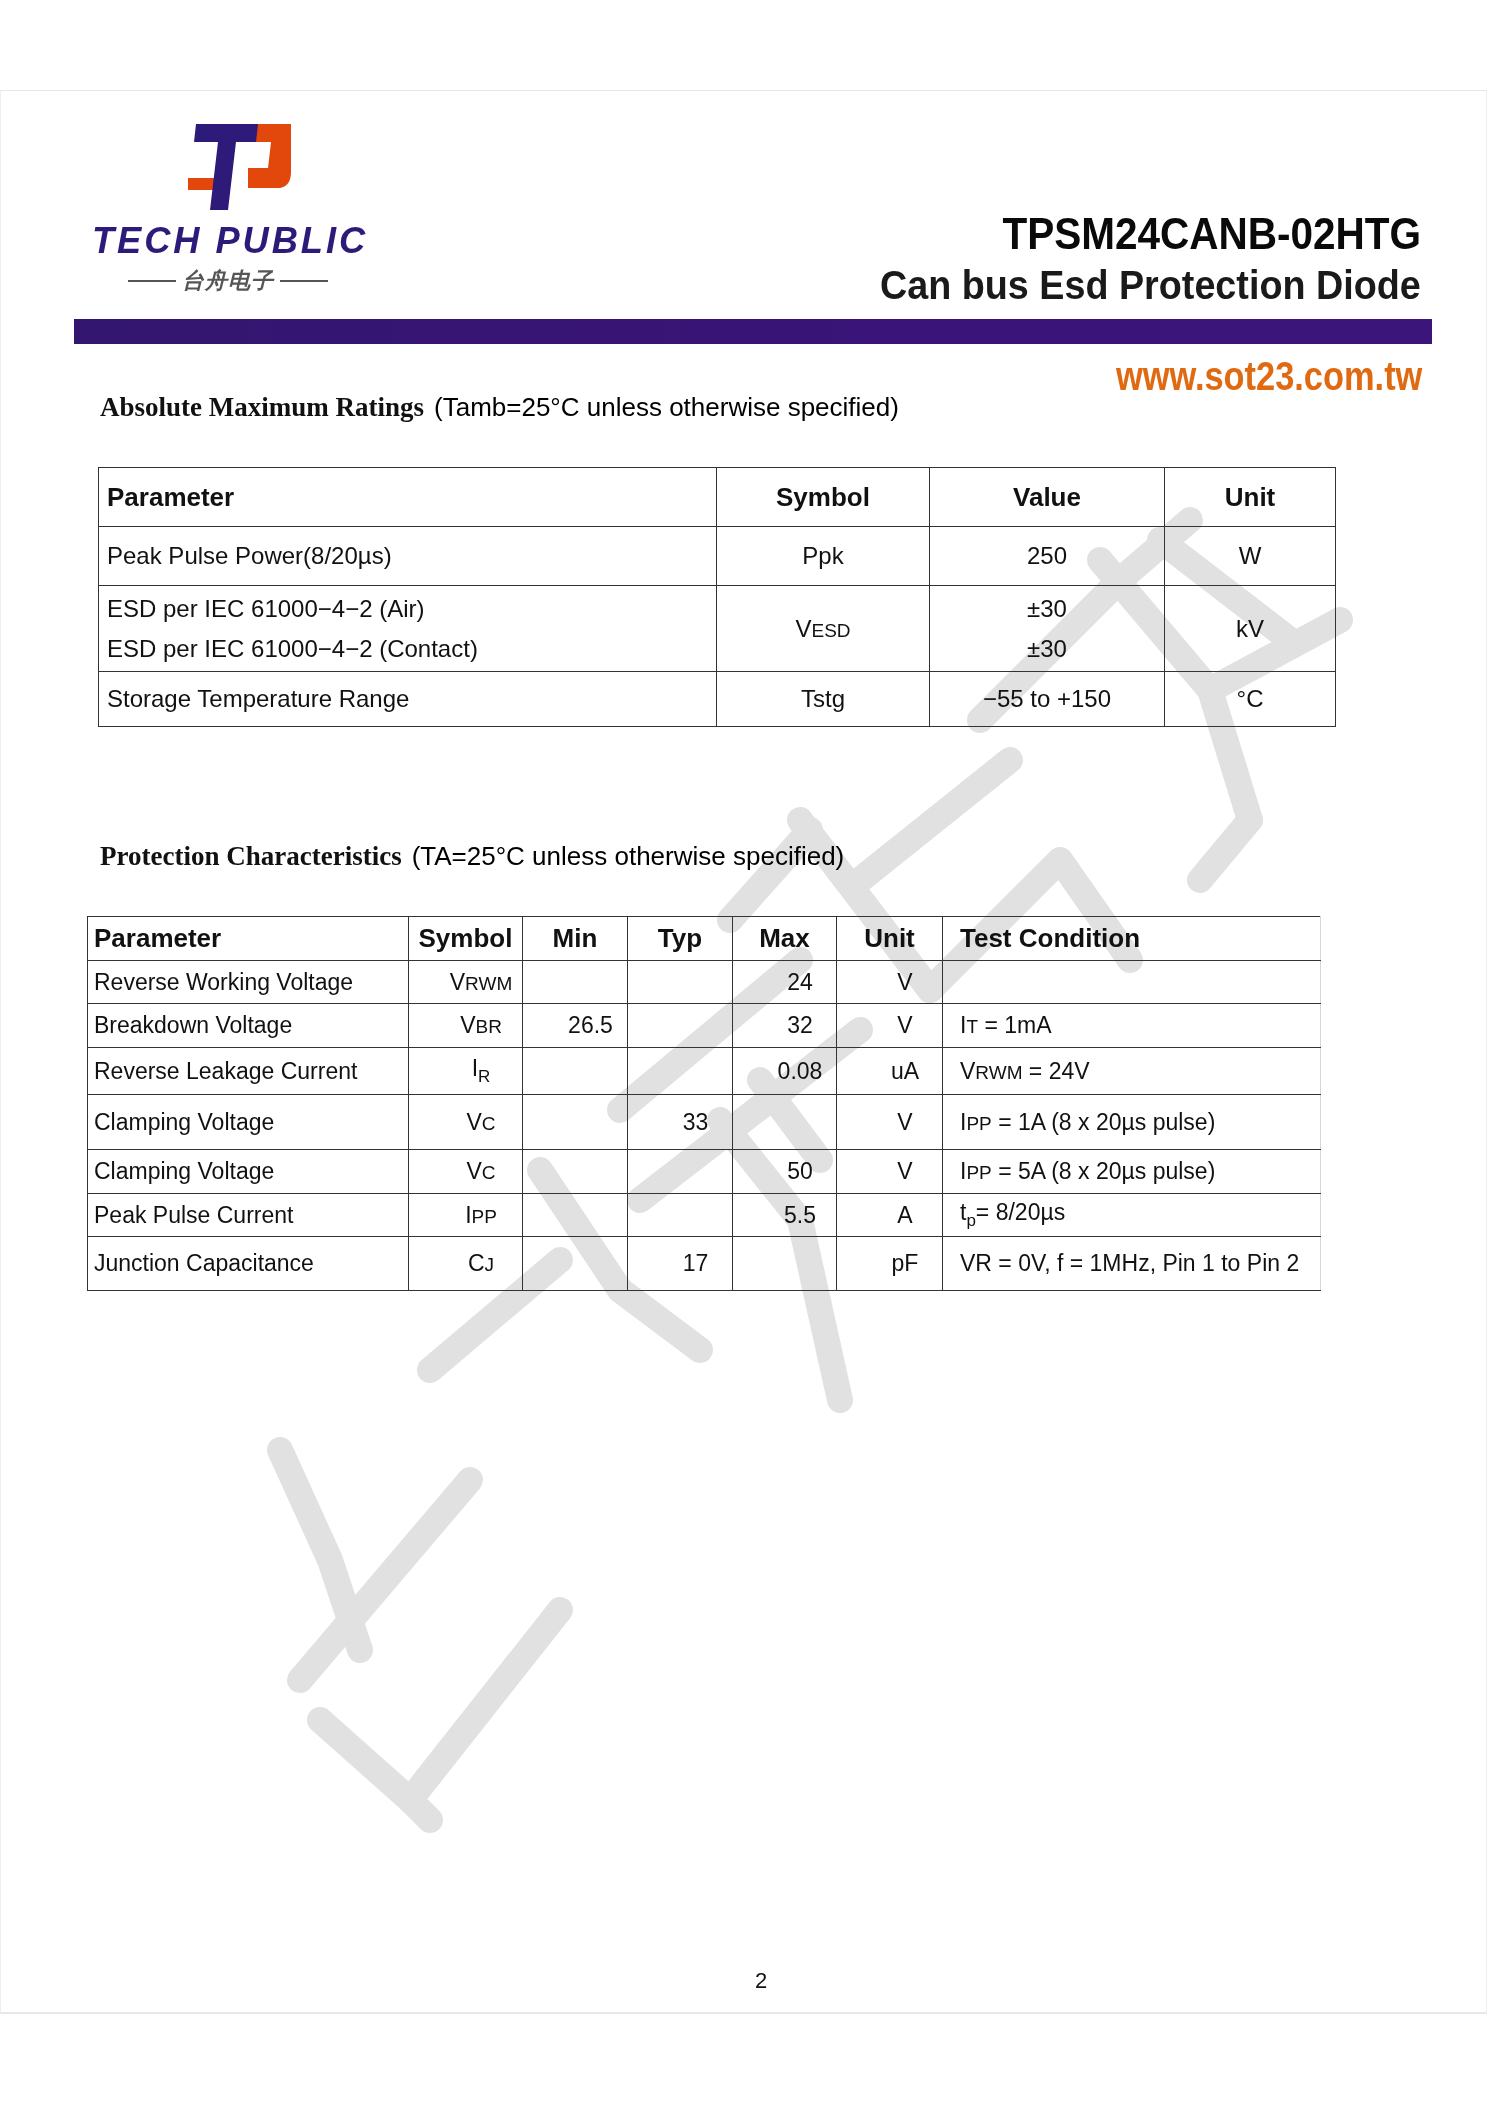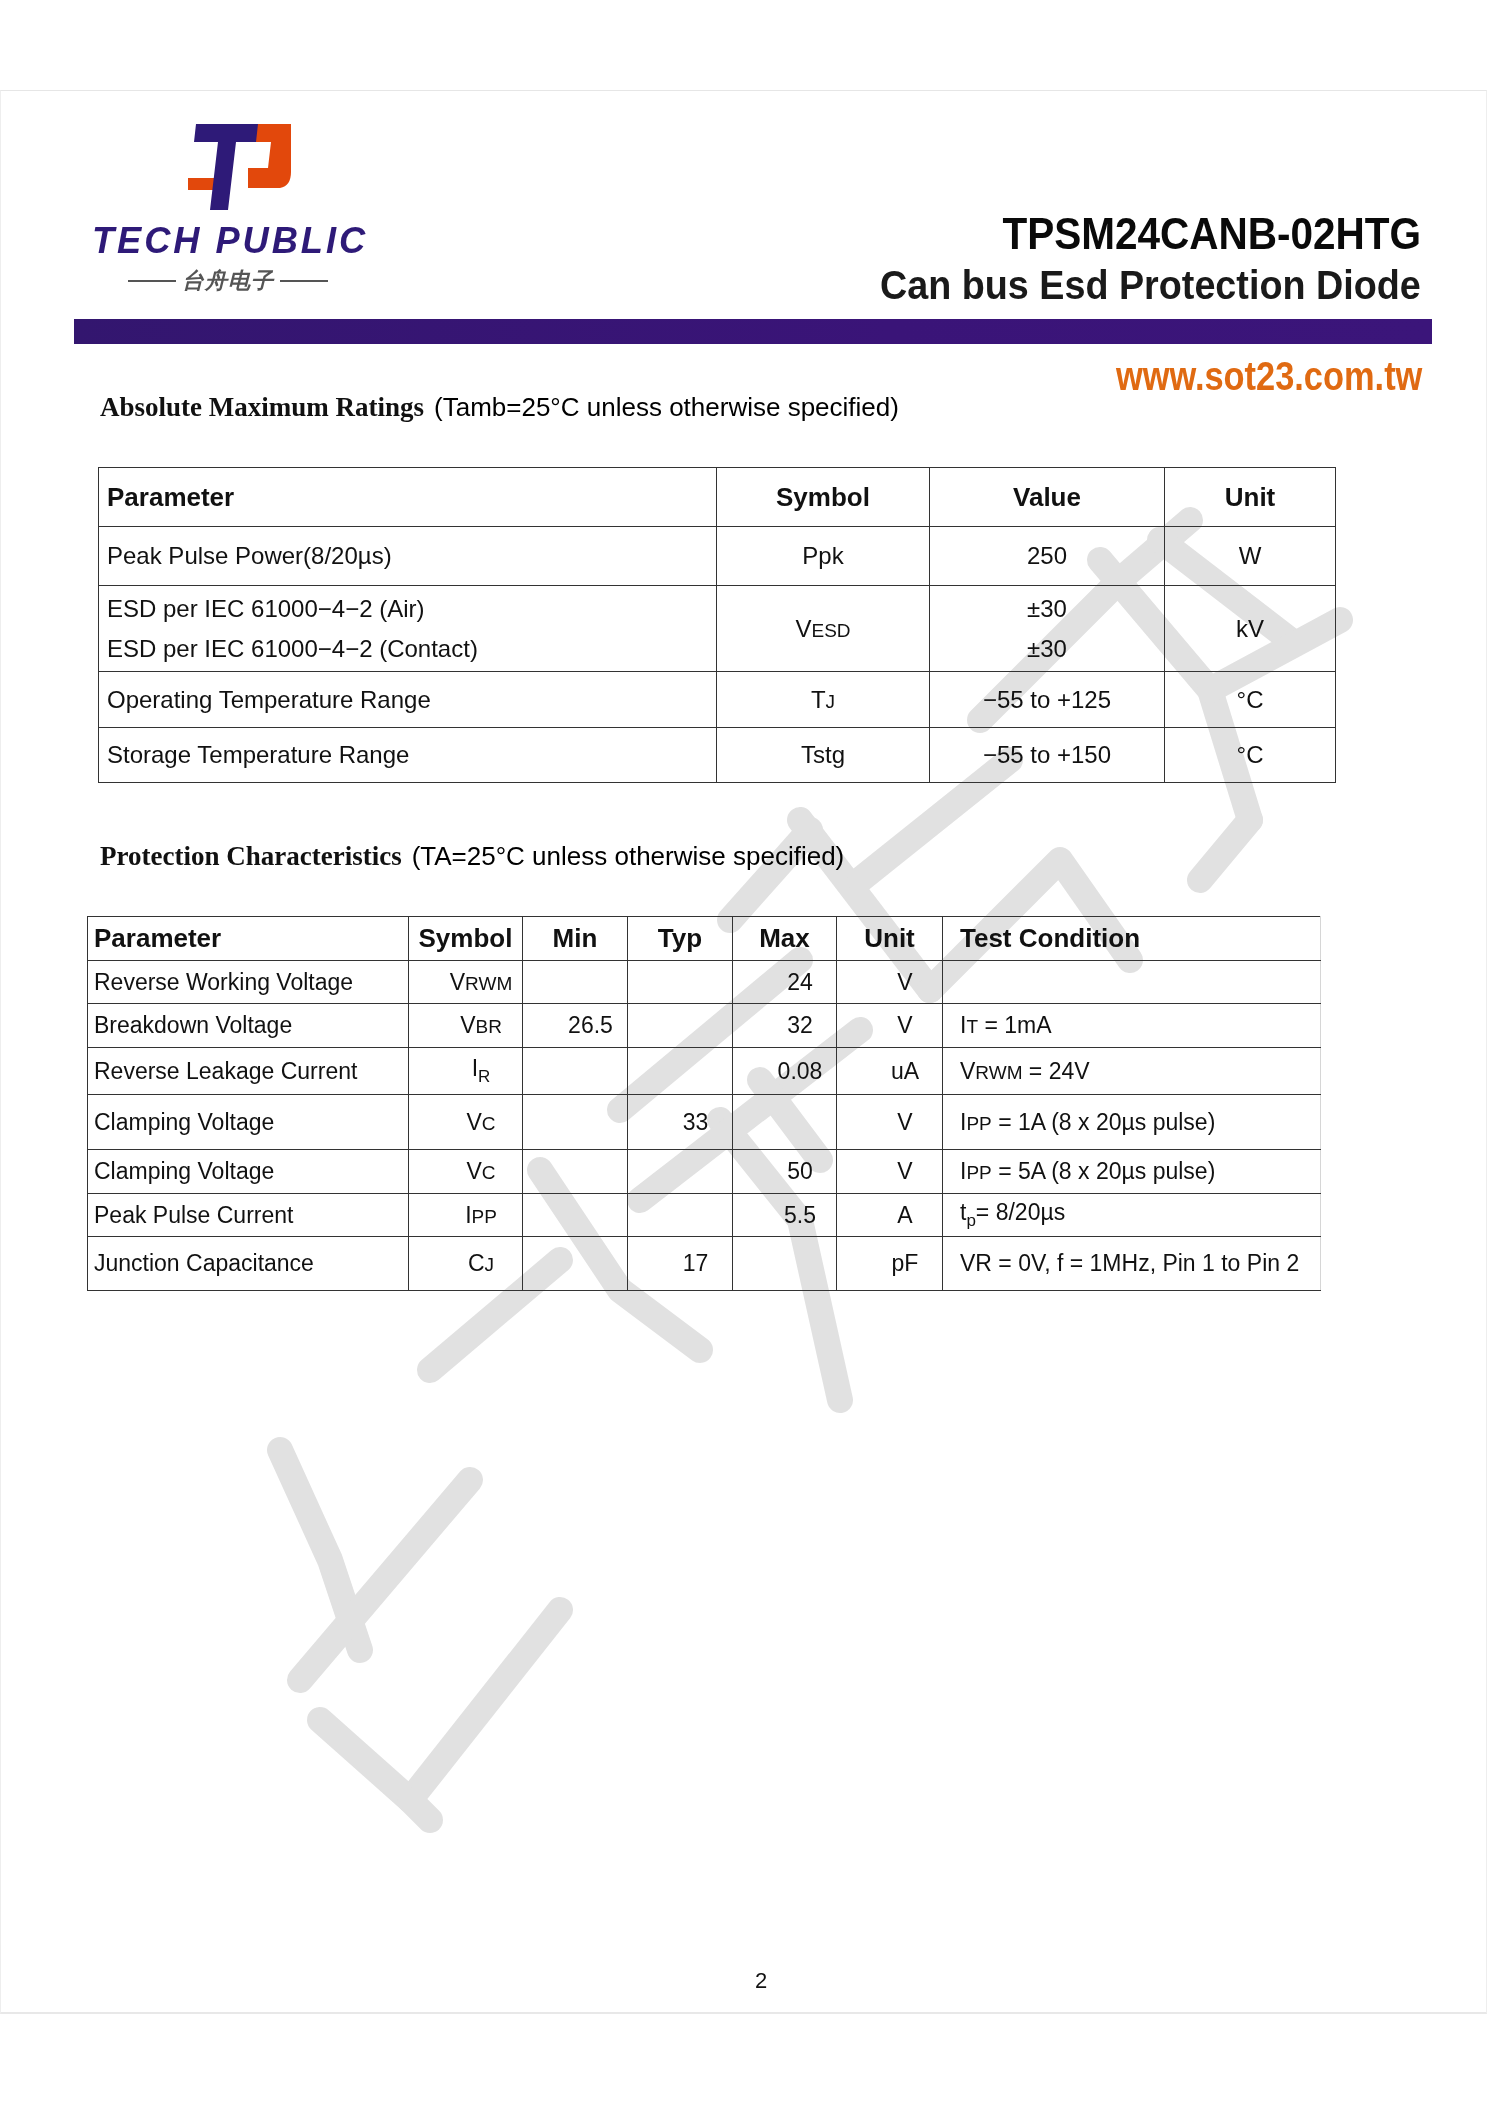--- a/index.html
+++ b/index.html
@@ -148,26 +148,20 @@
       <td class="c-param two-line">
         <div>ESD per IEC 61000−4−2 (Air)</div>
         <div>ESD per IEC 61000−4−2 (Contact)</div>
       </td>
       <td class="c-center"><span>V</span><span class="small-caps">ESD</span></td>
       <td class="c-center two-line">
         <div>±30</div>
         <div>±30</div>
       </td>
       <td class="c-center">kV</td>
-    </tr>
-    <tr class="r-op">
-      <td class="c-param">Operating Temperature Range</td>
-      <td class="c-center"><span>T</span><span class="small-caps">J</span></td>
-      <td class="c-center">−55 to +125</td>
-      <td class="c-center">°C</td>
     </tr>
     <tr class="r-st">
       <td class="c-param">Storage Temperature Range</td>
       <td class="c-center">Tstg</td>
       <td class="c-center">−55 to +150</td>
       <td class="c-center">°C</td>
     </tr>
   </tbody>
 </table>
 

